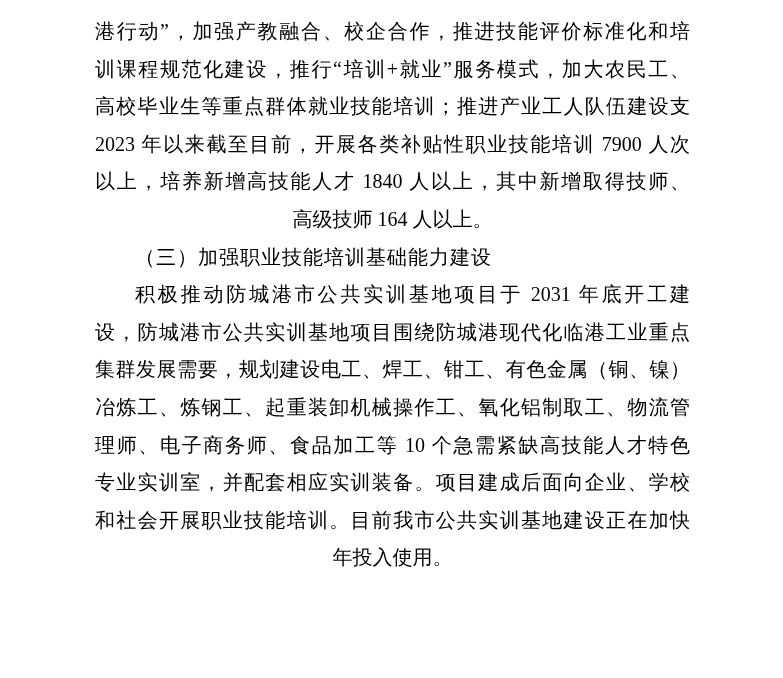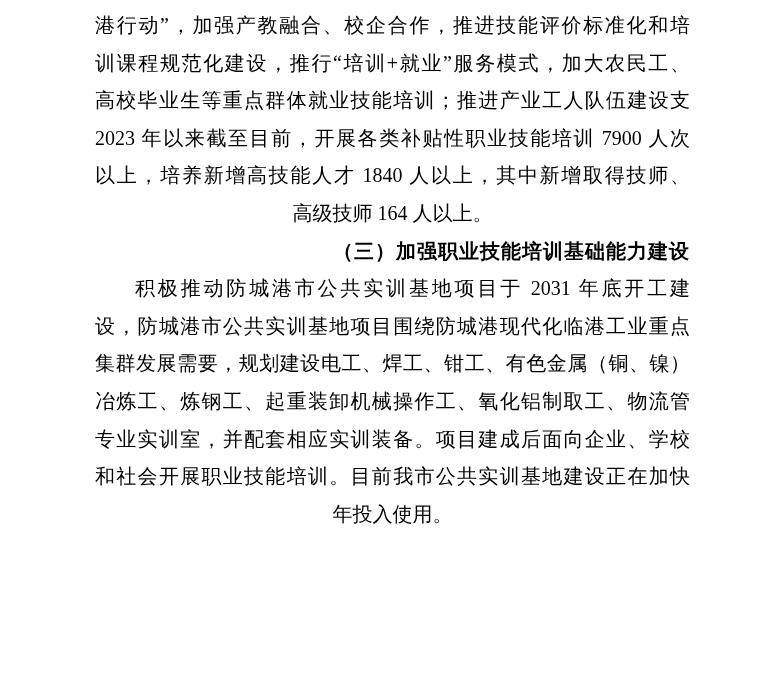--- a/index.html
+++ b/index.html
@@ -7,21 +7,21 @@
     padding: 0;
     background: #ffffff;
   }
   .page {
     position: relative;
     box-sizing: border-box;
     width: 783px;
     height: 678px;
     background: #ffffff;
     color: #000000;
-    padding: 7px 93px 0 95px;
+    padding: 13px 93px 0 95px;
     overflow: hidden;
     font-family: "Liberation Serif", "DejaVu Serif", serif;
   }
   .text-block {
     width: 595px;
   }
   .line {
     height: 37.6px;
     line-height: 37.6px;
     font-size: 20px;
@@ -33,23 +33,23 @@
     text-align-last: justify;
     text-justify: inter-character;
   }
   .line.indent-justify {
     text-align: justify;
     text-align-last: justify;
     text-justify: inter-character;
     text-indent: 2em;
   }
   .line.heading {
-    font-weight: 700;
+    font-weight: 400;
     text-indent: 2em;
-    text-align: right;
+    text-align: left;
     letter-spacing: 1px;
   }
   .line.plain {
     text-align: center;
   }
 </style>
 </head>
 <body>
 
 <main class="page">
@@ -58,17 +58,18 @@
       <div class="line justify">训课程规范化建设，推行“培训+就业”服务模式，加大农民工、</div>
       <div class="line justify">高校毕业生等重点群体就业技能培训；推进产业工人队伍建设支</div>
       <div class="line justify">2023 年以来截至目前，开展各类补贴性职业技能培训 7900 人次</div>
       <div class="line justify">以上，培养新增高技能人才 1840 人以上，其中新增取得技师、</div>
       <div class="line plain">高级技师 164 人以上。</div>
       <div class="line heading">（三）加强职业技能培训基础能力建设</div>
       <div class="line indent-justify">积极推动防城港市公共实训基地项目于 2031 年底开工建</div>
       <div class="line justify">设，防城港市公共实训基地项目围绕防城港现代化临港工业重点</div>
       <div class="line justify">集群发展需要，规划建设电工、焊工、钳工、有色金属（铜、镍）</div>
       <div class="line justify">冶炼工、炼钢工、起重装卸机械操作工、氧化铝制取工、物流管</div>
+      <div class="line justify">理师、电子商务师、食品加工等 10 个急需紧缺高技能人才特色</div>
       <div class="line justify">专业实训室，并配套相应实训装备。项目建成后面向企业、学校</div>
       <div class="line justify">和社会开展职业技能培训。目前我市公共实训基地建设正在加快</div>
       <div class="line plain">年投入使用。</div>
     </div>
 </main>
 
 </body></html>

